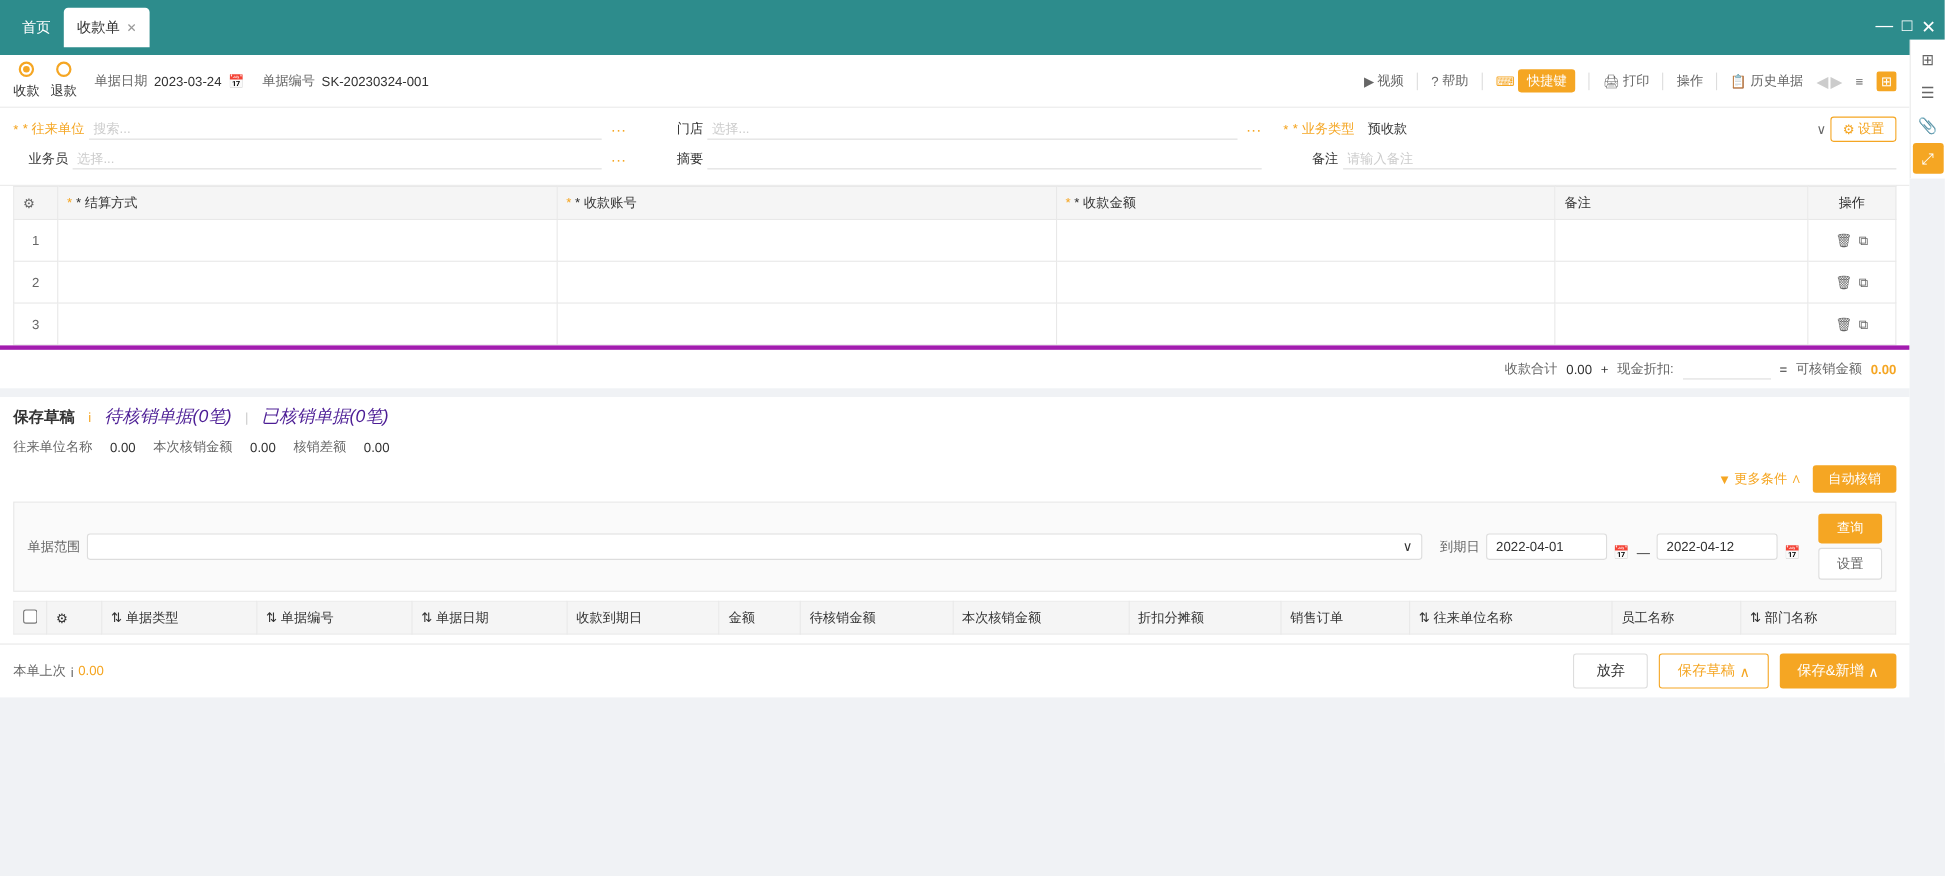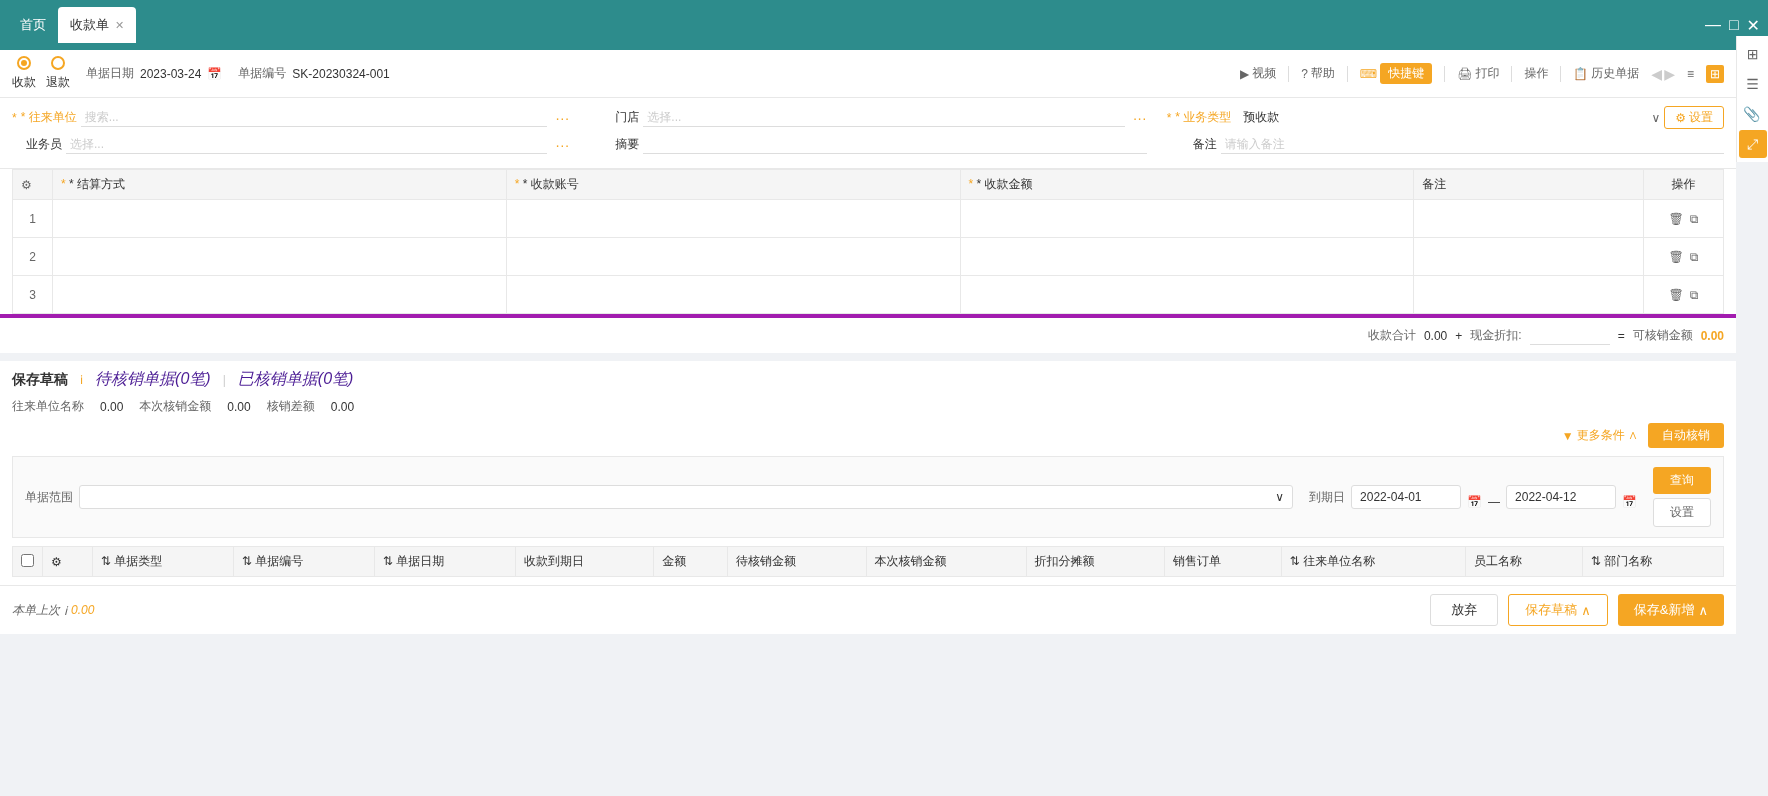--- a/index.html
+++ b/index.html
@@ -157,21 +157,21 @@
       padding: 6px 8px; text-align: left; font-weight: normal; color: #333;
       white-space: nowrap; font-size: 12px;
     }
     .checkbox-cell { text-align: center; width: 30px; }
 
     
     .bottom-bar {
       display: flex; align-items: center; padding: 8px 12px;
       background: #fff; border-top: 1px solid #e8e8e8; gap: 12px;
     }
-    .bottom-bar .prev-label { color: #666; display: flex; align-items: center; gap: 4px; font-style: italic; }
+    .bottom-bar .prev-label { color: #666; display: flex; align-items: center; gap: 4px; }
     .bottom-bar .prev-val { color: #f5a623; }
     .bottom-bar-right { margin-left: auto; display: flex; gap: 10px; justify-content: space-between; }
     .abandon-btn {
       background: #fff; border: 1px solid #ddd; color: #333;
       padding: 6px 20px; border-radius: 3px; cursor: pointer; font-size: 13px;
     }
     .save-draft-btn {
       background: #fff; border: 1px solid #f5a623; color: #f5a623;
       padding: 6px 16px; border-radius: 3px; cursor: pointer; font-size: 13px;
       display: flex; align-items: center; gap: 4px;

